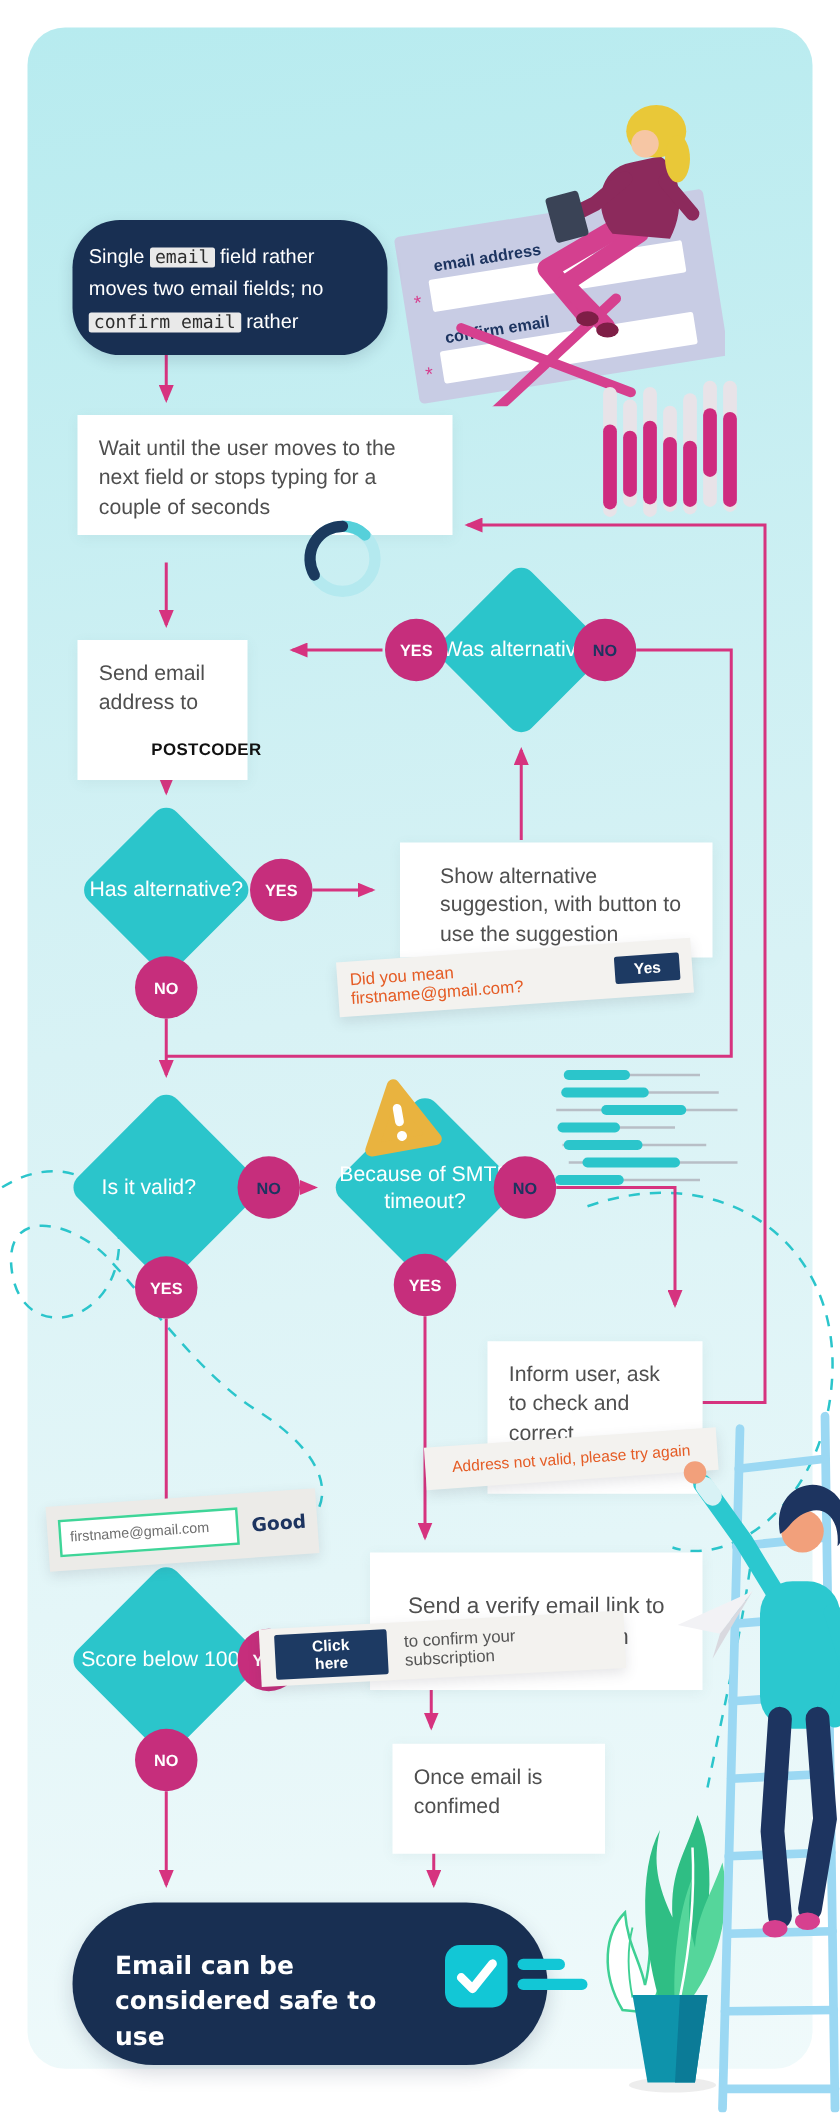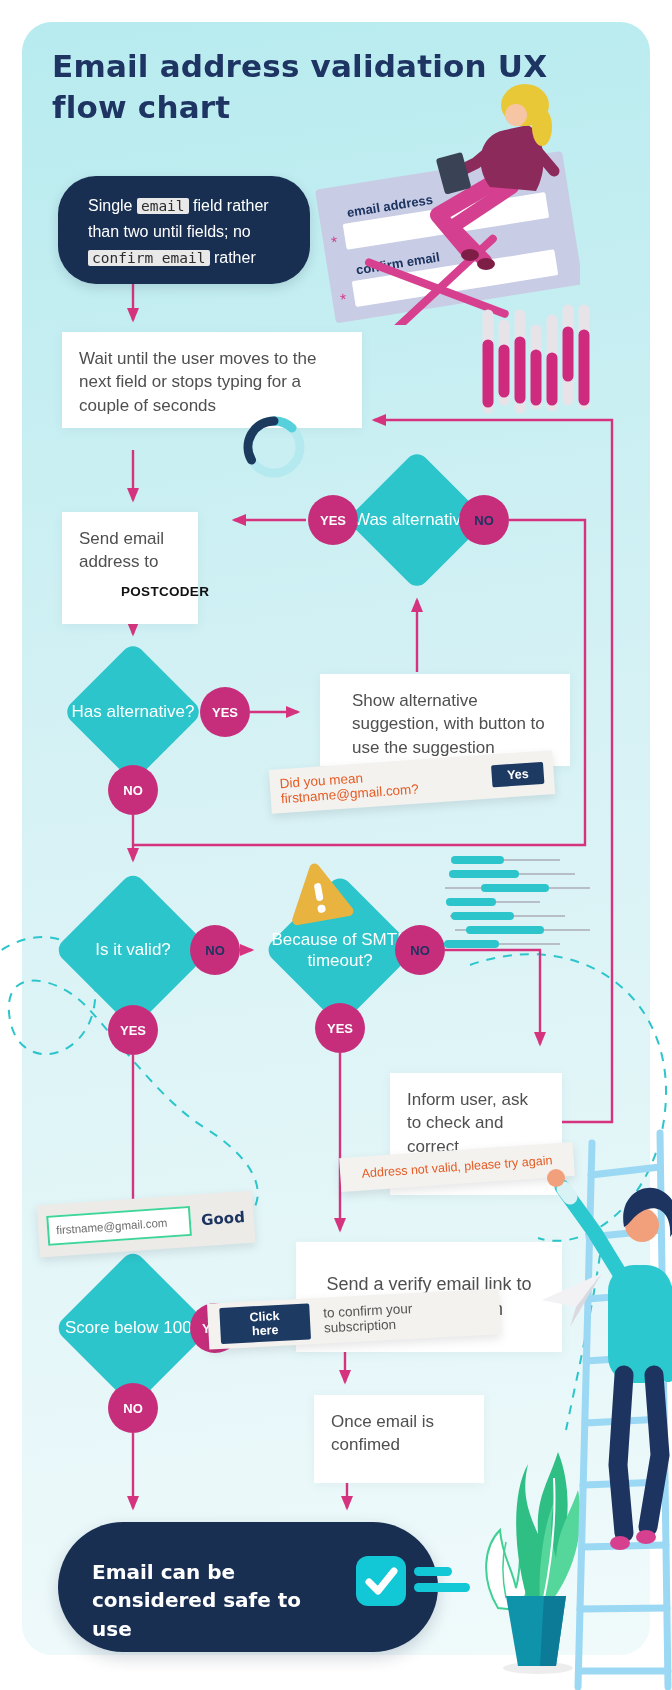--- a/index.html
+++ b/index.html
@@ -3,38 +3,38 @@
 <meta charset="utf-8">
 <style>
   html,body{margin:0;padding:0;background:#ffffff;}
   body{width:672px;height:1690px;overflow:hidden;font-family:"Liberation Sans",sans-serif;}
   .canvas{position:relative;width:672px;height:1690px;}
   .card{position:absolute;left:22px;top:22px;width:628px;height:1633px;border-radius:30px;
         background:linear-gradient(172deg,#b7ebef 0%,#d8f2f5 48%,#f0fafb 100%);}
   .abs{position:absolute;}
   .page-title{left:52px;top:46px;width:580px;font-family:"DejaVu Sans",sans-serif;
         font-weight:800;font-size:31px;line-height:1.32;color:#1e3463;letter-spacing:.2px;}
-  .darkpill{background:#182f52;color:#ffffff;border-radius:38px;padding:17px 30px;
+  .darkpill{background:#182f52;color:#ffffff;border-radius:38px;padding:17px 13px;
         font-size:16px;line-height:1.62;box-shadow:0 4px 12px rgba(20,40,70,.15);}
   .chip{font-family:"DejaVu Sans Mono",monospace;background:#e9e9e9;color:#2d2d2d;
         padding:0 4px;border-radius:2px;font-size:14.5px;}
   .wbox{background:#ffffff;color:#4f4f4f;font-size:17px;line-height:1.38;
         padding:15px 17px;box-sizing:border-box;box-shadow:0 2px 10px rgba(70,110,120,.07);}
   .diamond{background:#2bc5cb;transform:rotate(45deg);border-radius:12px;}
   .dlabel{width:140px;height:90px;display:flex;align-items:center;justify-content:center;
         text-align:center;color:#ffffff;font-size:17px;line-height:1.25;}
   .circle{width:50px;height:50px;border-radius:50%;background:#c62e7c;color:#ffffff;
         display:flex;align-items:center;justify-content:center;font-weight:bold;font-size:13px;}
   .circle.navy{color:#1d3460;}
   .banner{background:#f3f2ef;box-shadow:0 4px 10px rgba(60,60,80,.13);display:flex;
         align-items:center;box-sizing:border-box;}
   .orange-text{color:#e55c25;}
   .navy-btn{background:#1d3a63;color:#ffffff;font-weight:bold;border:none;border-radius:2px;
         font-size:12.5px;padding:4px 15px;}
-  .logo-row{display:flex;margin-top:9px;gap:32px;}
+  .logo-row{display:flex;align-items:center;margin-top:9px;gap:32px;}
   .logo-bar{width:10px;height:34px;background:#2ed291;border-radius:5px;}
   .logo-text{margin-left:10px;font-weight:800;font-size:13.5px;color:#111;letter-spacing:.3px;}
   .mini-input{background:#fff;border:2px solid #3fd598;width:142px;height:26px;
         font-size:11.5px;color:#6f6f6f;line-height:26px;padding-left:7px;box-sizing:content-box;}
   .good-label{font-weight:800;font-size:15px;color:#1d3460;font-family:"DejaVu Sans",sans-serif;}
   .final-pill{background:#182f52;border-radius:66px;color:#fff;
         box-shadow:0 6px 16px rgba(20,40,70,.18);}
   .final-text{position:absolute;left:34px;top:36px;width:250px;font-family:"DejaVu Sans",sans-serif;
         font-weight:800;font-size:20px;line-height:1.42;}
   .check-sq{position:absolute;background:#12c7d6;border-radius:12px;width:50px;height:50px;}
@@ -73,24 +73,20 @@
       <polyline points="445,950 540,950 540,1044" marker-end="url(#ah)"></polyline>
       <polyline points="340,1053 340,1230" marker-end="url(#ah)"></polyline>
       <polyline points="133,1055 133,1238" marker-end="url(#ah)"></polyline>
       <polyline points="240,1328 286,1328" marker-end="url(#ah)"></polyline>
       <polyline points="345,1352 345,1382" marker-end="url(#ah)"></polyline>
       <polyline points="347,1482 347,1508" marker-end="url(#ah)"></polyline>
       <polyline points="133,1433 133,1508" marker-end="url(#ah)"></polyline>
     </g>
   </svg>
 
-  <div class="abs page-title">
-    <div>Email address validation UX</div>
-    <div>flow chart</div>
-  </div>
 
   <svg class="abs" style="left:280px;top:75px;width:300px;height:250px;" viewBox="0 0 300 250">
     <g transform="translate(35,115) rotate(-9)">
       <rect x="0" y="0" width="250" height="135" rx="4" fill="#c8cce4"></rect>
       <text x="28" y="32" font-size="13" font-weight="bold" fill="#1d3460">email address</text>
       <rect x="22" y="38" width="205" height="26" rx="2" fill="#ffffff"></rect>
       <text x="8" y="60" font-size="16" fill="#d6408f">*</text>
       <text x="28" y="90" font-size="13" font-weight="bold" fill="#1d3460">confirm email</text>
       <rect x="22" y="96" width="205" height="26" rx="2" fill="#ffffff"></rect>
       <text x="8" y="118" font-size="16" fill="#d6408f">*</text>
@@ -110,21 +106,21 @@
       <polyline points="252,70 274,96" fill="none" stroke="#8c2a5c" stroke-width="11" stroke-linecap="round"></polyline>
       <circle cx="238" cy="38" r="13" fill="#f6c6a4"></circle>
       <ellipse cx="245" cy="30" rx="24" ry="21" fill="#e9c838"></ellipse>
       <ellipse cx="262" cy="52" rx="10" ry="19" fill="#e9c838"></ellipse>
       <circle cx="236" cy="40" r="11" fill="#f6c6a4"></circle>
     </g>
   </svg>
 
   <div class="abs darkpill" style="left:58px;top:176px;width:252px;height:108px;box-sizing:border-box;">
     <span>Single </span><span class="chip">email</span><span> field rather</span><br>
-    <span>than two until fields; no</span><br>
+    <span>moves two email fields; no</span><br>
     <span class="chip">confirm email</span><span> rather</span>
   </div>
 
   <svg class="abs" style="left:478px;top:300px;width:120px;height:120px;" viewBox="0 0 120 120">
     <g stroke="#e8e3e8" stroke-width="11" stroke-linecap="round">
       <line x1="10" y1="15" x2="10" y2="108"></line>
         <line x1="26" y1="25" x2="26" y2="100"></line>
       <line x1="42" y1="15" x2="42" y2="108"></line>
         <line x1="58" y1="30" x2="58" y2="104"></line>
       <line x1="74" y1="20" x2="74" y2="106"></line>
@@ -160,21 +156,21 @@
     </div>
   </div>
 
   <div class="abs diamond" style="left:367px;top:470px;width:100px;height:100px;"></div>
   <div class="abs dlabel" style="left:347px;top:475px;">Was alternative?</div>
 
   <div class="abs diamond" style="left:83px;top:662px;width:100px;height:100px;"></div>
   <div class="abs dlabel" style="left:63px;top:667px;">Has alternative?</div>
 
   <div class="abs diamond" style="left:77px;top:894px;width:112px;height:112px;"></div>
-  <div class="abs dlabel" style="left:63px;top:905px;">Is it valid?</div>
+  <div class="abs dlabel" style="left:49px;top:905px;">Is it valid?</div>
 
   <div class="abs diamond" style="left:286px;top:896px;width:108px;height:108px;"></div>
   <div class="abs dlabel" style="left:270px;top:905px;">Because of SMTP timeout?</div>
 
   <div class="abs diamond" style="left:77px;top:1272px;width:112px;height:112px;"></div>
   <div class="abs dlabel" style="left:63px;top:1283px;">Score below 100?</div>
 
   <div class="abs circle" style="left:308px;top:495px;">YES</div>
   <div class="abs circle navy" style="left:459px;top:495px;">NO</div>
   <div class="abs circle" style="left:200px;top:687px;">YES</div>

